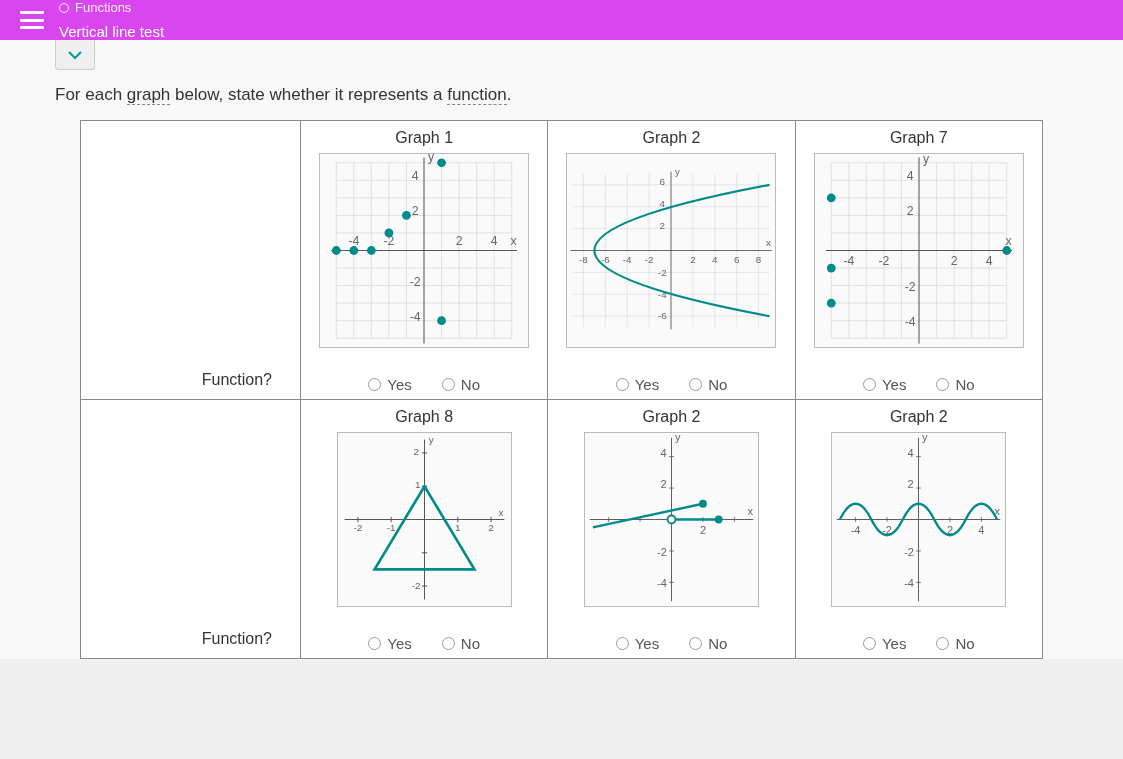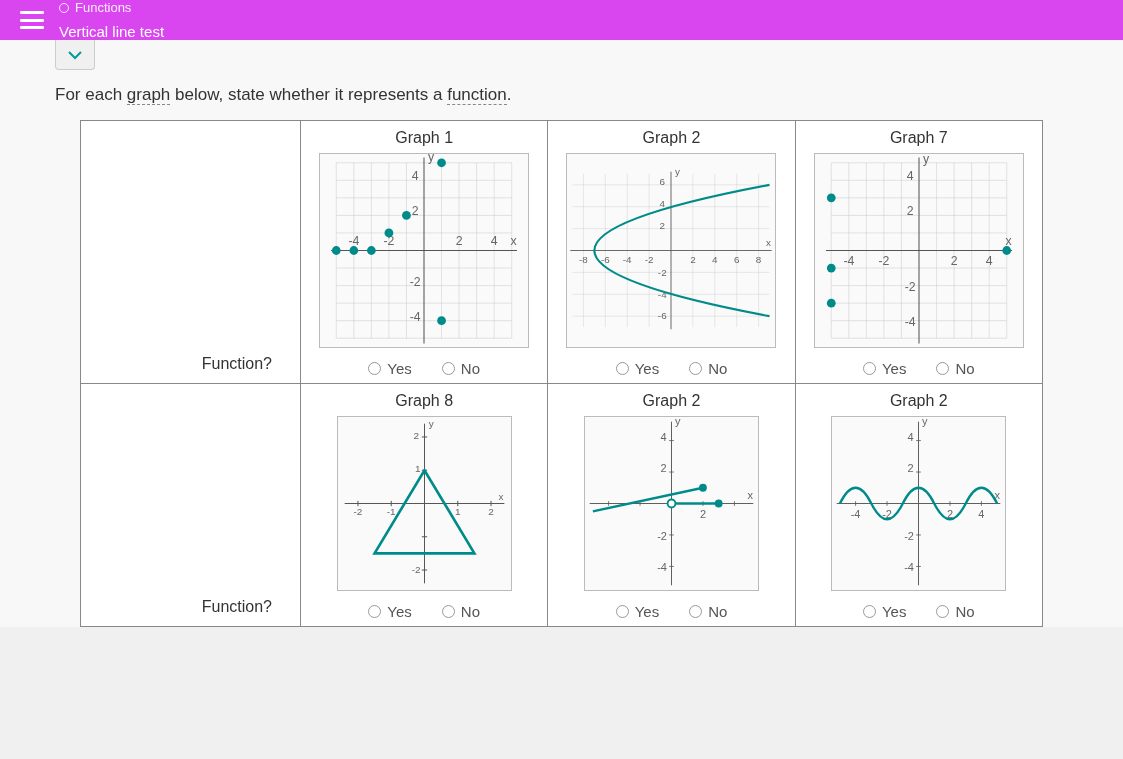--- a/index.html
+++ b/index.html
@@ -16,21 +16,21 @@
 .chevron-tab svg { width: 16px; height: 10px; stroke: #009b9b; stroke-width: 2; fill: none; }
 .question-text { padding: 45px 0 15px 25px; font-size: 17px; color: #333; }
 .link-text { color: #333; border-bottom: 1.5px dashed #888; }
 .table-wrap { padding: 0 50px; }
 table { border-collapse: collapse; width: 100%; background: #fff; }
 td { border: 1px solid #888; padding: 0; }
 .label-cell { width: 220px; vertical-align: bottom; text-align: right; padding: 10px 28px; font-size: 16px; color: #333; }
 .graph-cell { text-align: center; padding: 8px 10px 6px 10px; }
 .graph-title { font-size: 16px; color: #333; margin-bottom: 6px; font-weight: 500; }
 .graph-svg { border: 1px solid #bbb; background: #fafafa; }
-.answer-row { display: flex; justify-content: center; gap: 30px; margin-top: 8px; font-size: 15px; color: #555; }
+.answer-row { display: flex; justify-content: center; gap: 30px; margin-top: 24px; font-size: 15px; color: #555; }
 .answer-opt { display: flex; align-items: center; gap: 6px; cursor: pointer; }
 .radio { width: 13px; height: 13px; border: 1.5px solid #999; border-radius: 50%; }
 </style>
 </head>
 <body>
 
 <div class="header">
   <div class="menu-icon">
     <span></span>
       <span></span>

